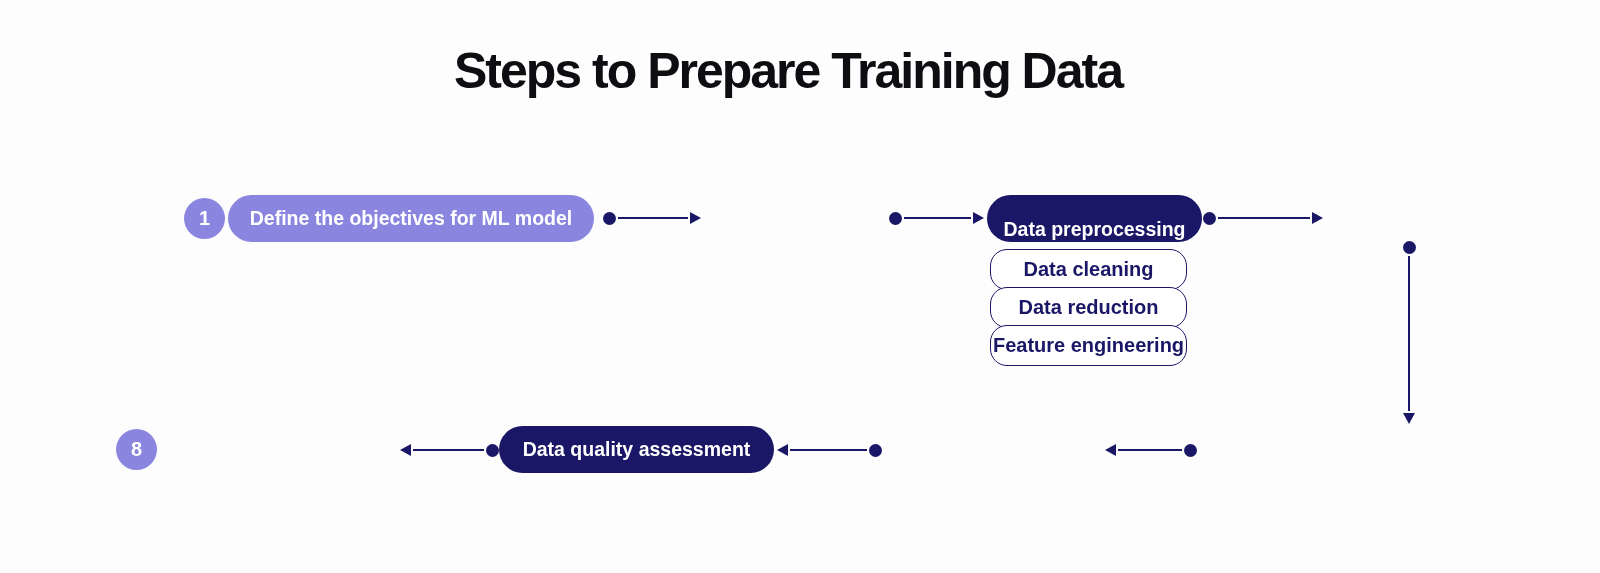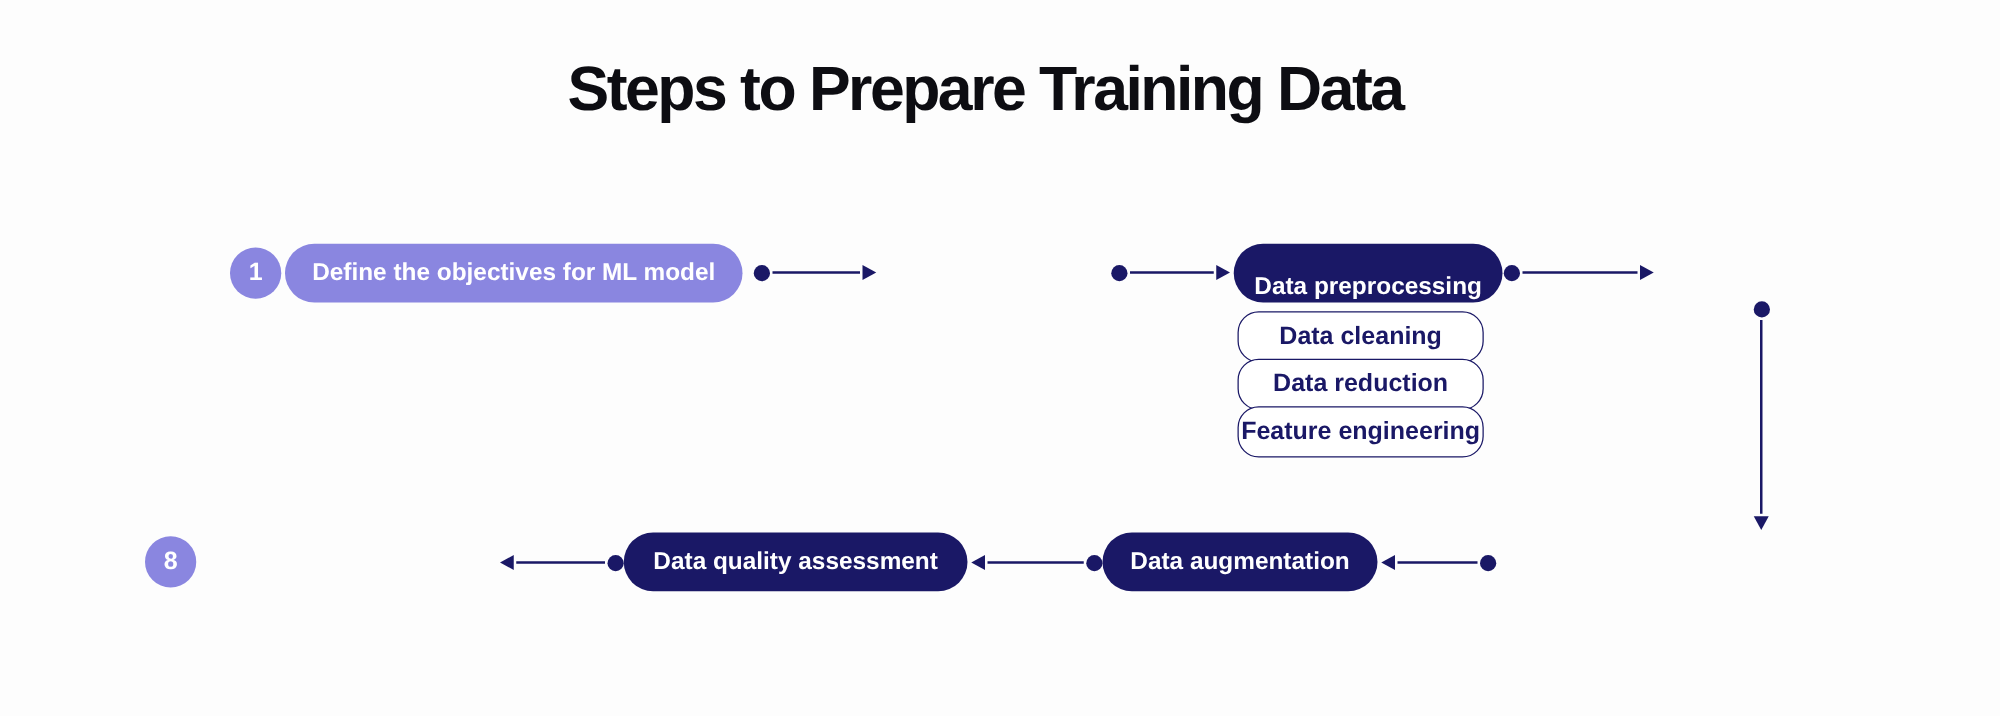--- a/index.html
+++ b/index.html
@@ -125,23 +125,20 @@
     <span class="head"></span>
   </div>
 
 
   <div class="arrow left" style="left:1100px;top:439px;width:94px;">
     <span class="dot"></span>
     <span class="shaft"></span>
     <span class="head"></span>
   </div>
 
-  <div class="pill navy" style="left:878px;top:422px;width:220px;">
-    <span>Data augmentation</span>
-  </div>
 
   <div class="arrow left" style="left:772px;top:439px;width:107px;">
     <span class="dot"></span>
     <span class="shaft"></span>
     <span class="head"></span>
   </div>
 
   <div class="pill navy" style="left:495px;top:422px;width:275px;align-items:center;">
     <span>Data quality assessment</span>
   </div>

